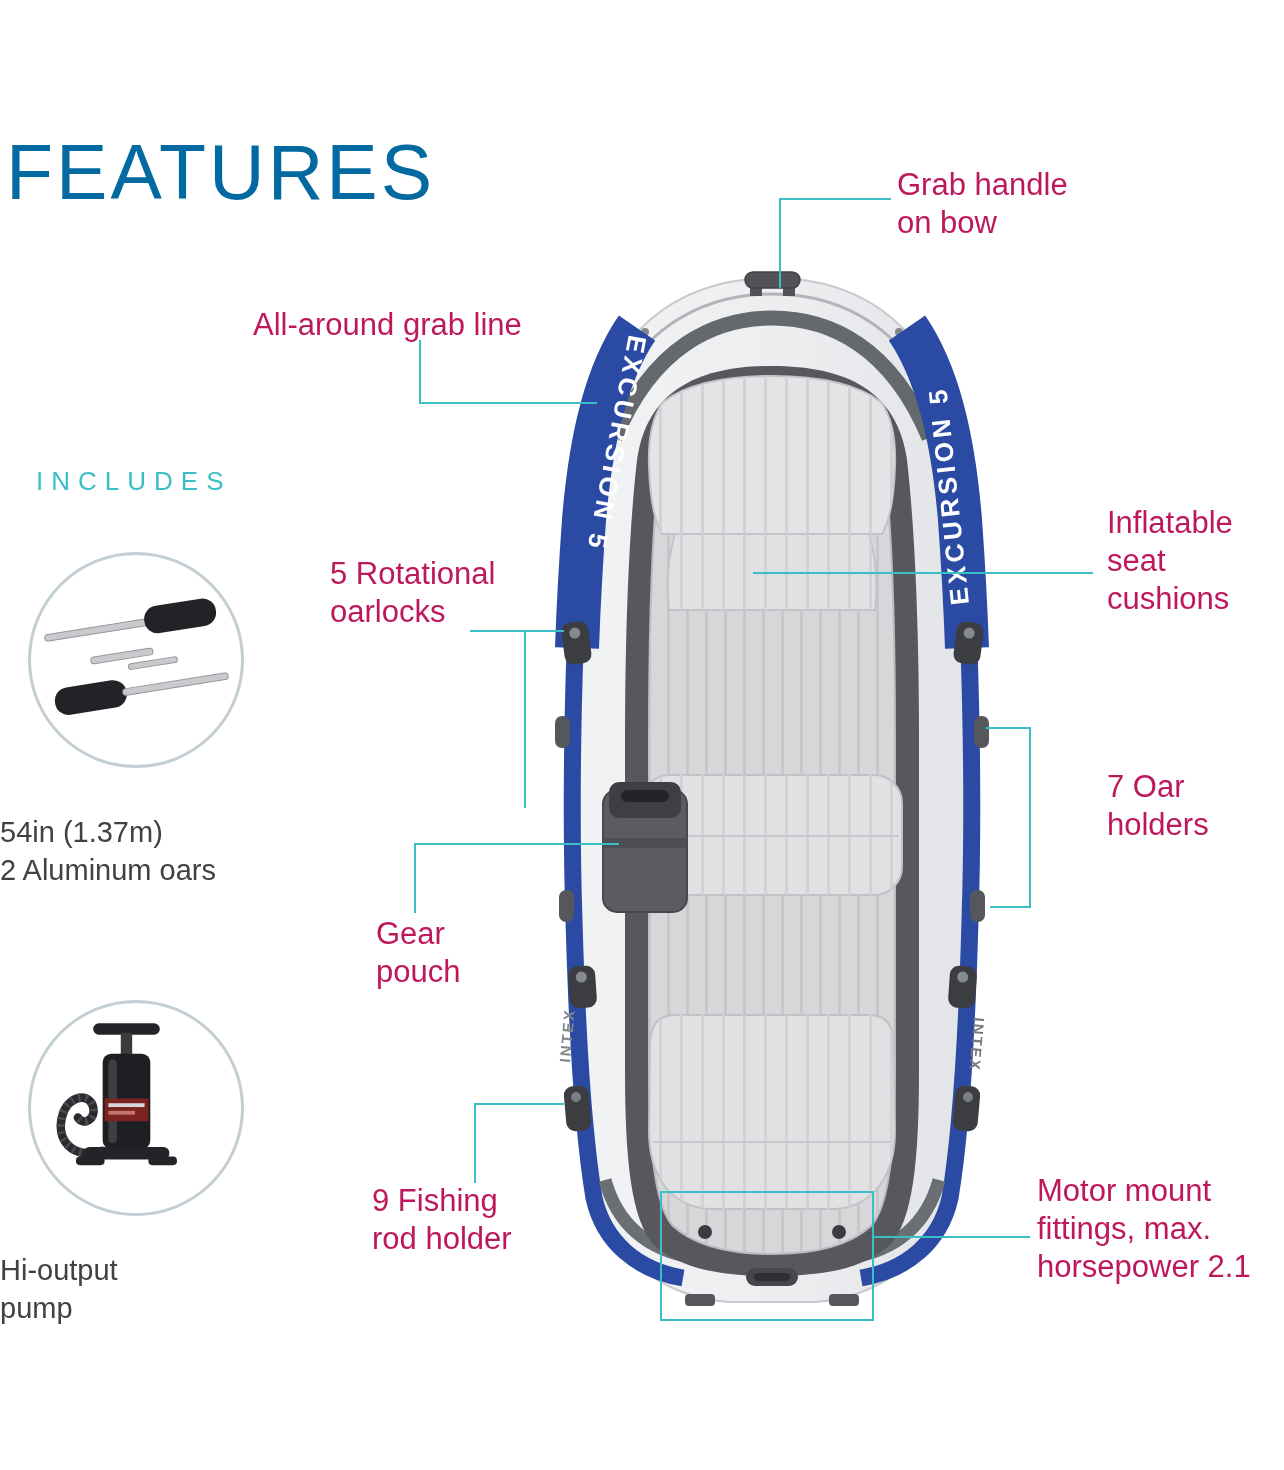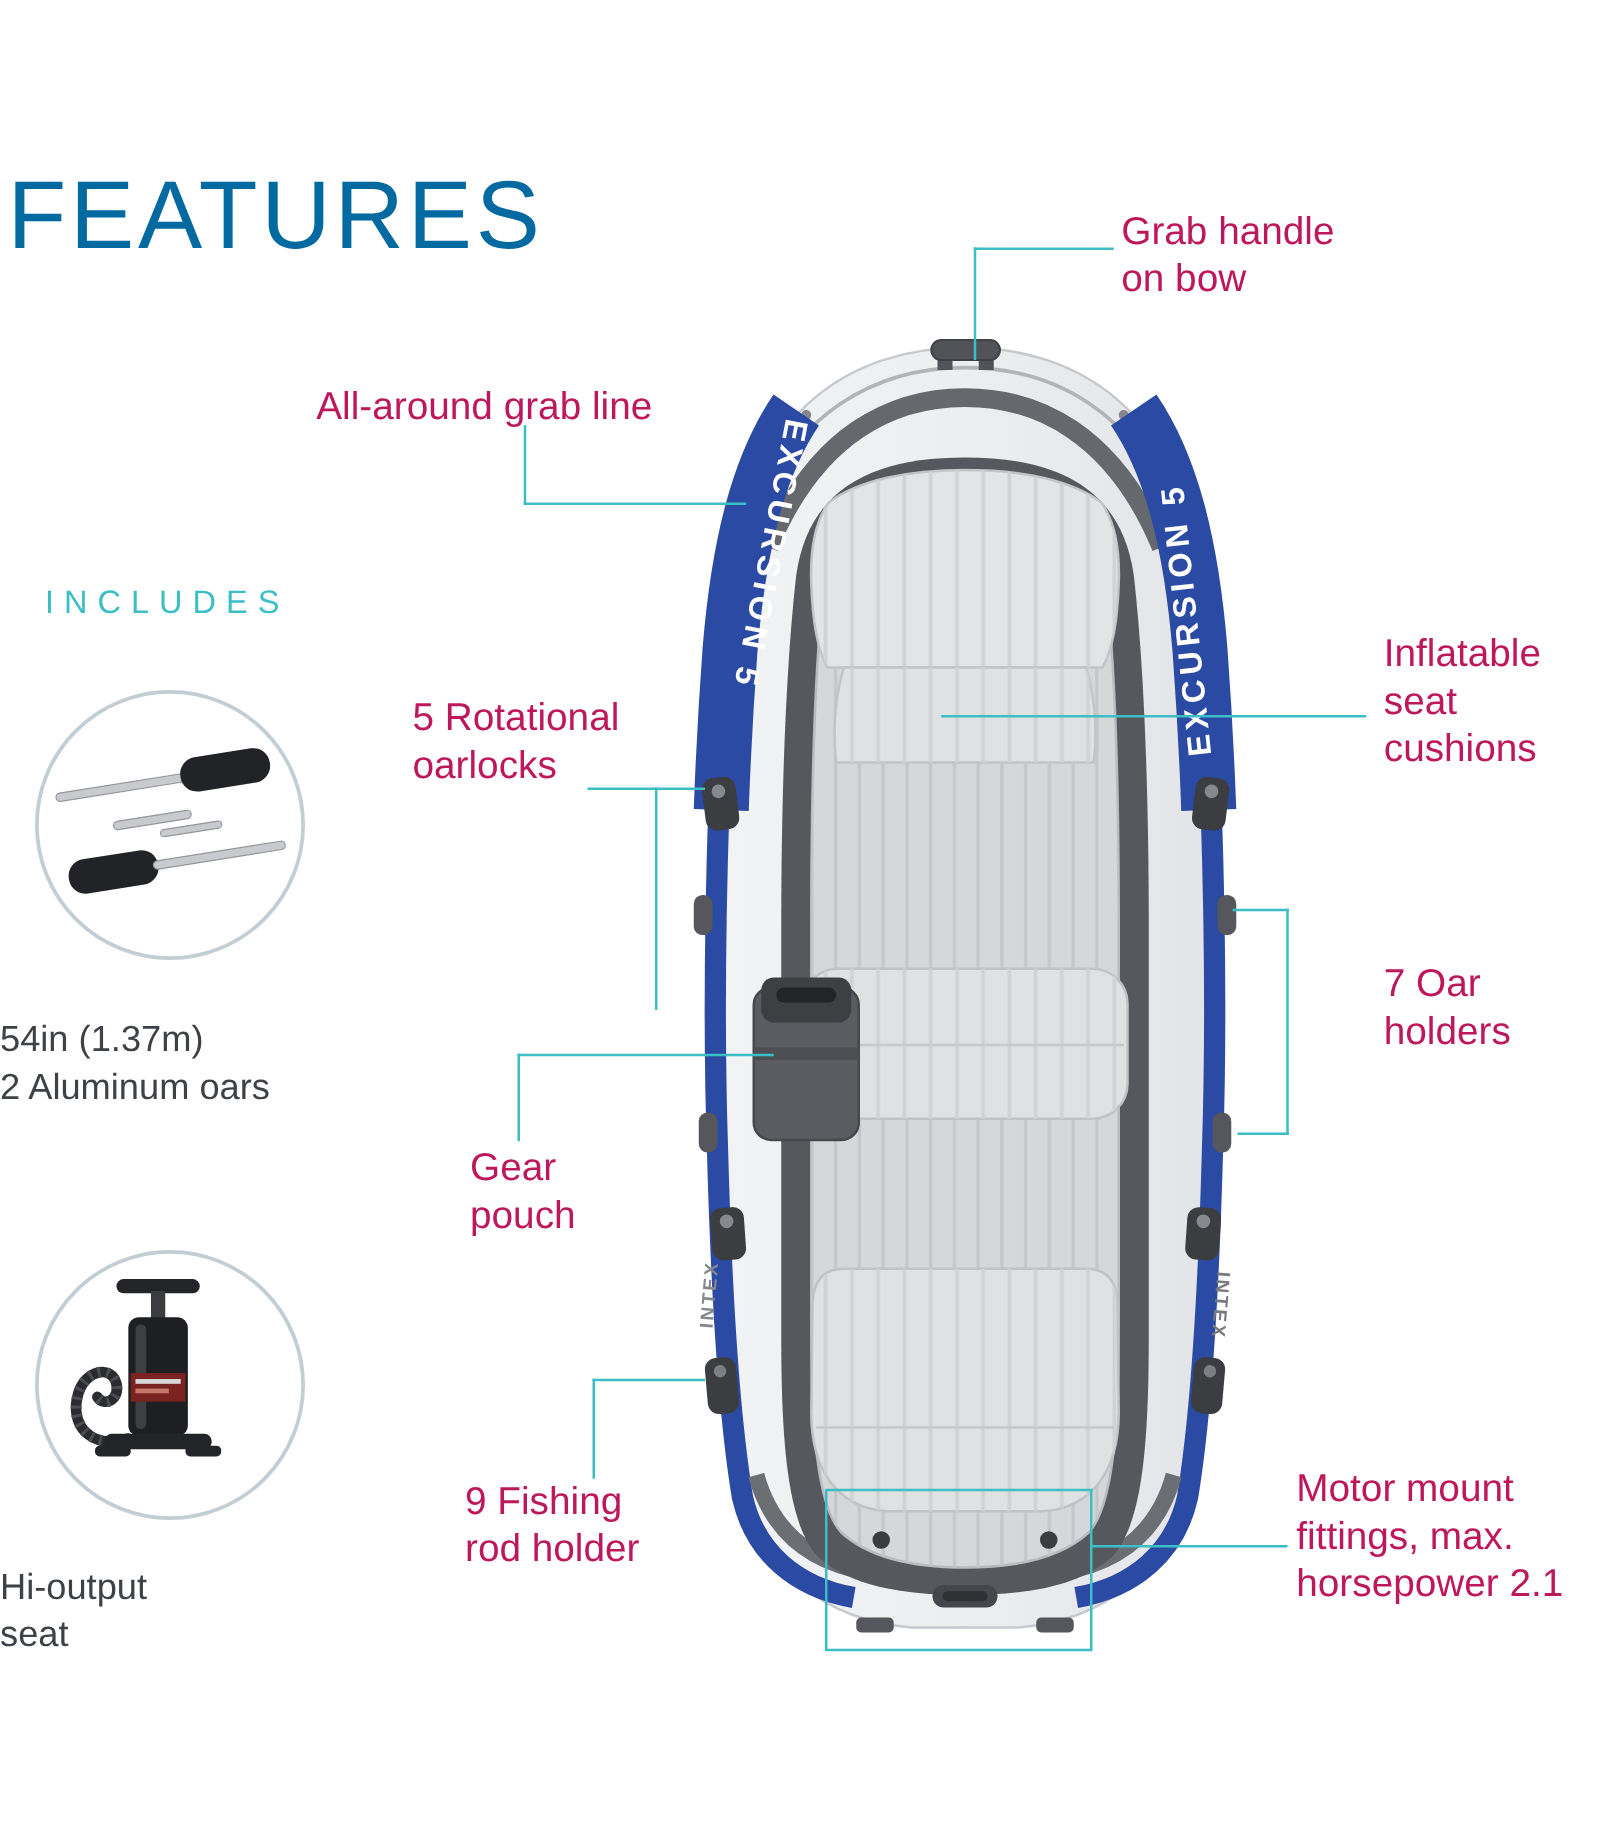--- a/index.html
+++ b/index.html
@@ -198,15 +198,15 @@
       <rect x="76" y="100" width="38" height="4" fill="#d8d8d8"></rect>
       <rect x="76" y="108" width="28" height="4" fill="#c4776a"></rect>
       <path d="M 70 150 C 38 160 20 138 28 112 C 34 92 56 88 60 104 C 63 117 50 124 44 115" fill="none" stroke="#2a2b2e" stroke-width="9" stroke-linecap="round"></path>
       <path d="M 70 150 C 38 160 20 138 28 112 C 34 92 56 88 60 104 C 63 117 50 124 44 115" fill="none" stroke="#4a4c50" stroke-width="9" stroke-linecap="butt" stroke-dasharray="2.5 5"></path>
       <rect x="50" y="146" width="90" height="13" rx="6" fill="#232427"></rect>
       <rect x="42" y="156" width="30" height="9" rx="4" fill="#232427"></rect>
       <rect x="118" y="156" width="30" height="9" rx="4" fill="#232427"></rect>
     </svg>
   </div>
   <div class="caption" style="top:1252px;">Hi-output
-seat</div>
+pump</div>
 
 </div>
 
 </body></html>

